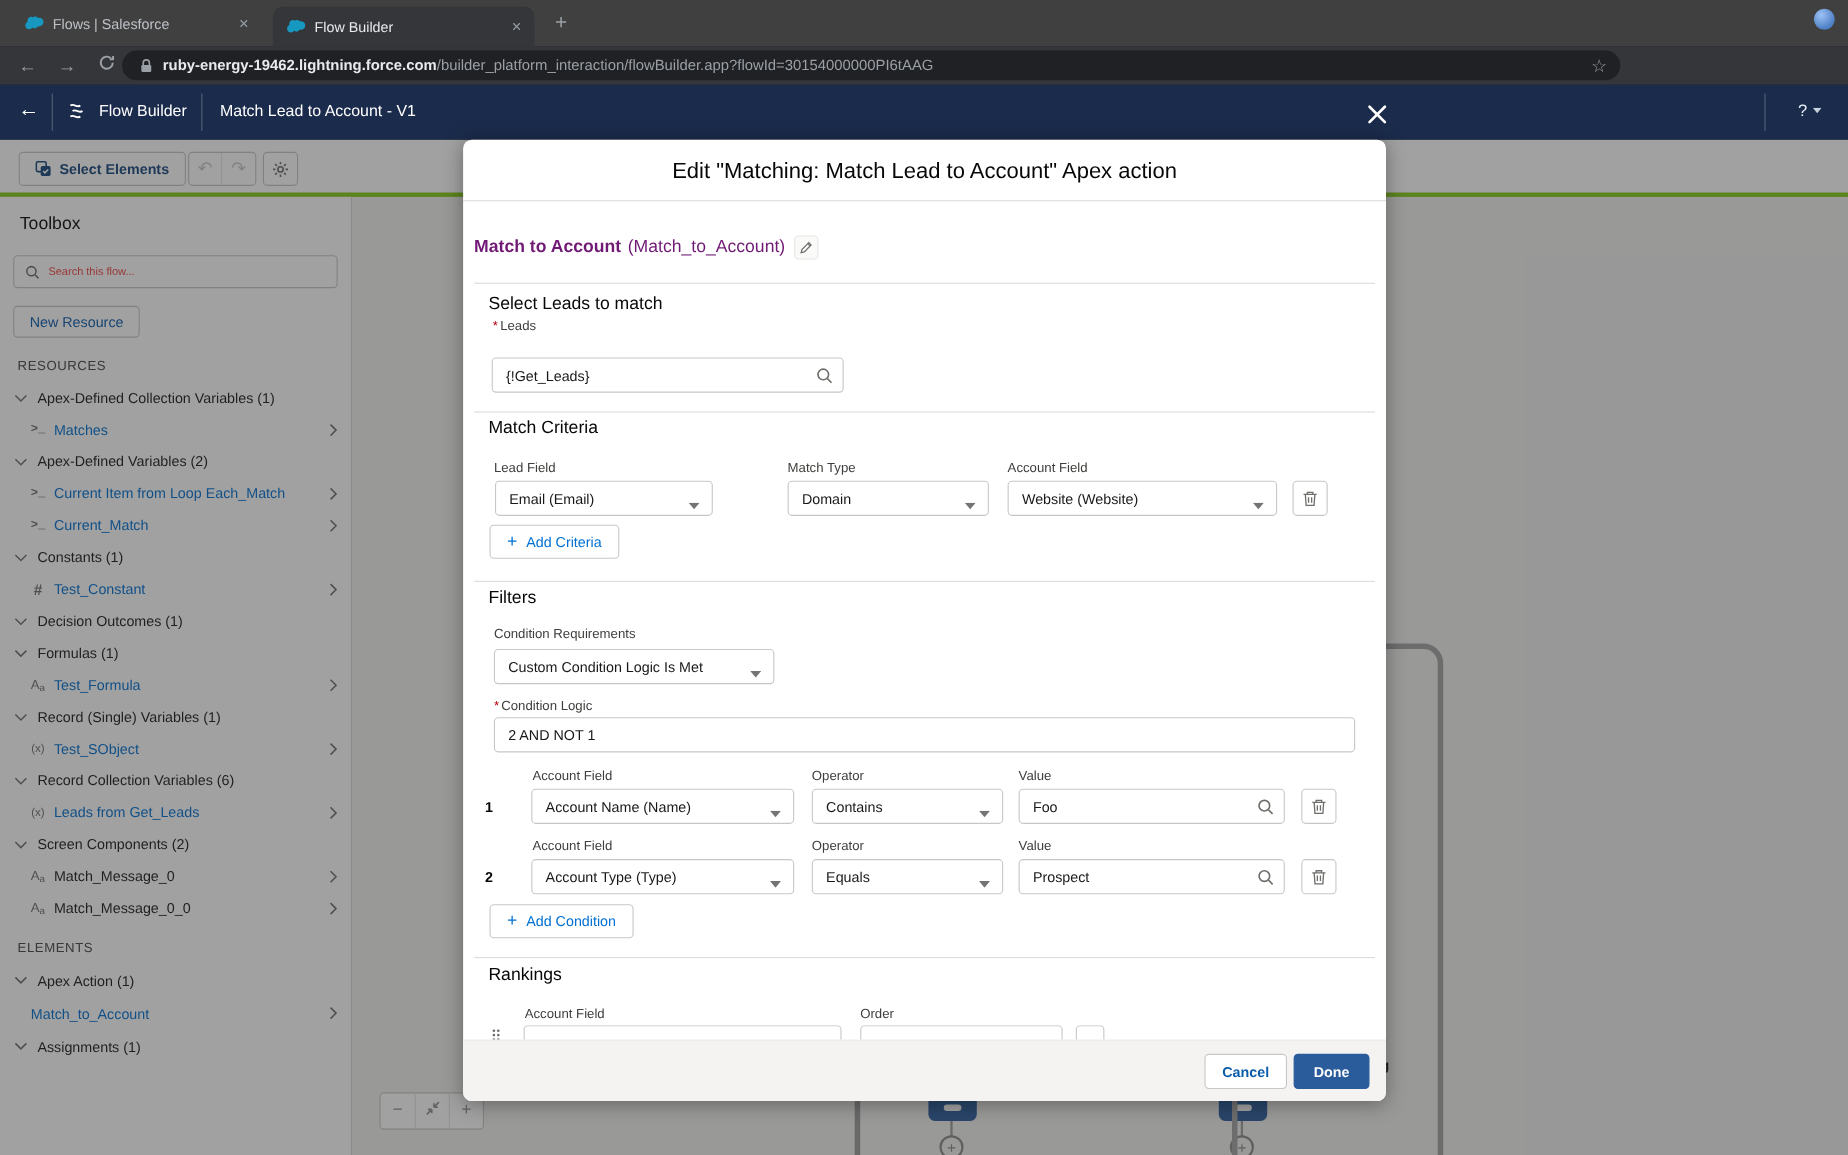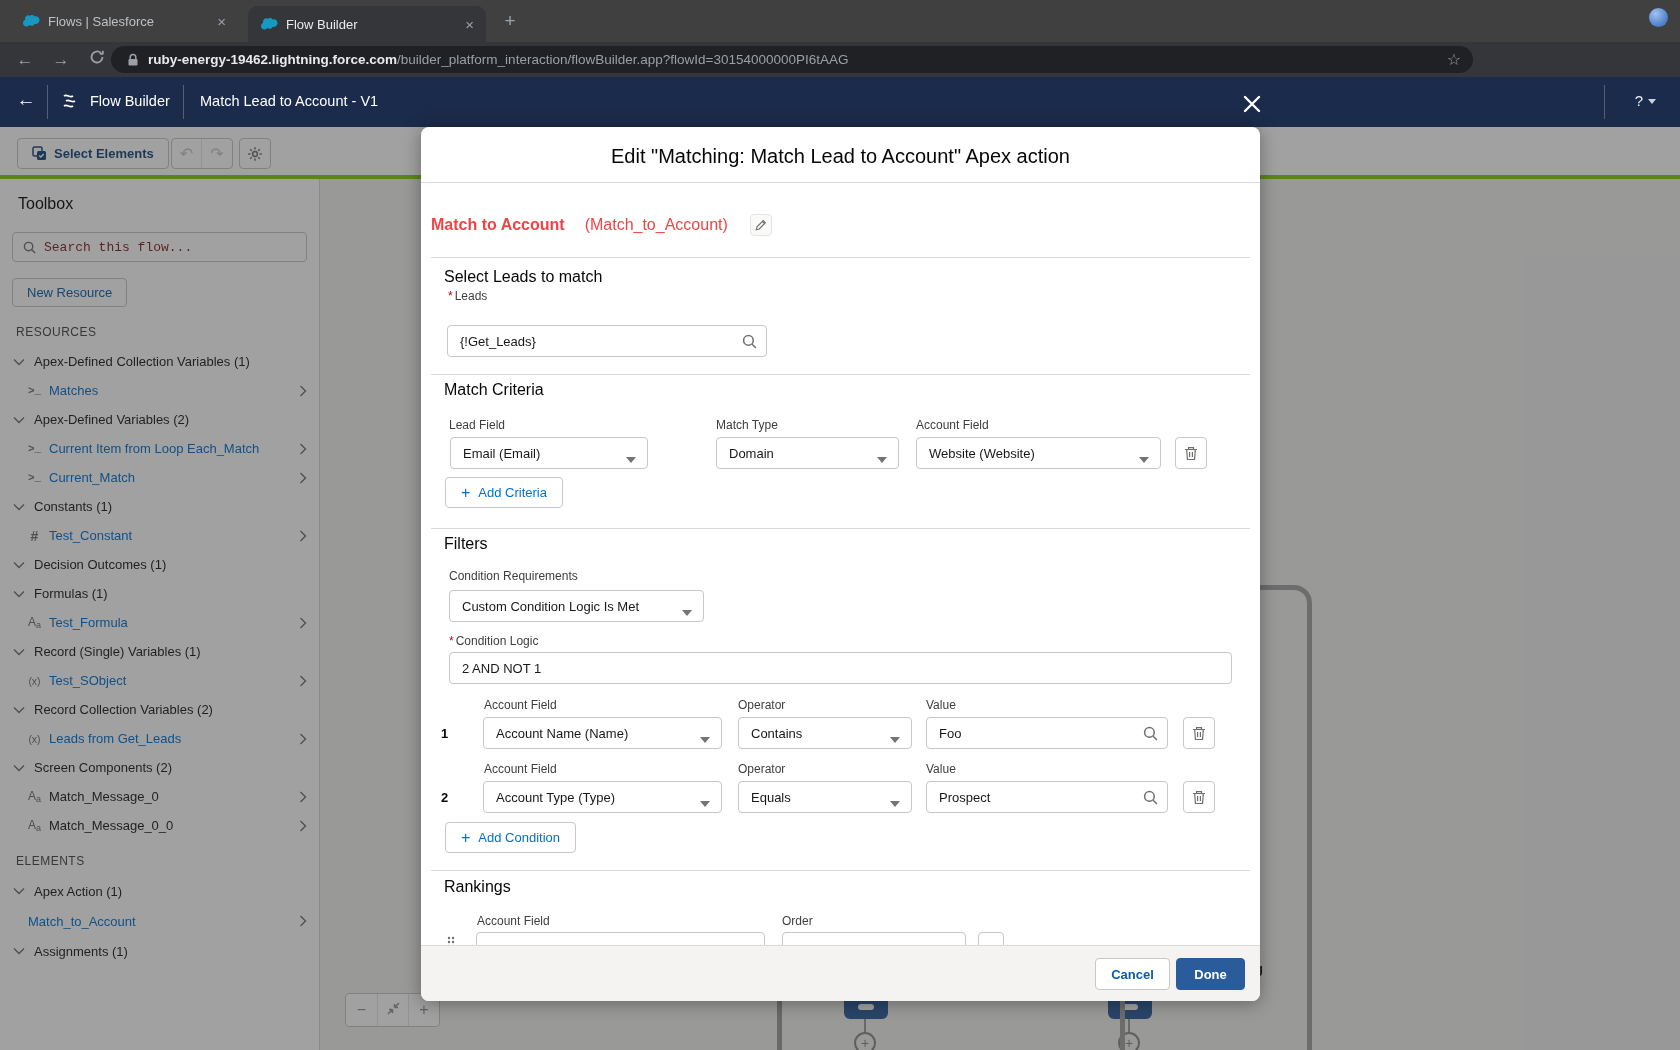--- a/index.html
+++ b/index.html
@@ -57,21 +57,21 @@
   .tb-right{position:absolute;right:8px;top:11px;display:flex;align-items:center;gap:3px;}
   .ago{font-size:13px;color:#3e3e3c;margin-right:9px;}
   .btn.disabled{background:#e2e0df;color:#a3a0a0;border-color:#d4d2d0;}
 
   
   .leftpanel{position:absolute;left:0;top:179px;width:320px;height:871px;background:#fff;border-right:1px solid #d8d6d4;z-index:1;overflow:hidden;}
   .tb-title{padding:16px 0 0 18px;font-size:16px;color:#080707;height:37px;}
   .tb-tabs{height:44px;border-bottom:1px solid #dddbda;position:relative;}
   .tab-manager{position:absolute;left:12px;bottom:0;padding:0 4px 10px 0;font-size:13px;font-weight:bold;color:#080707;border-bottom:3px solid #0070d2;}
   .tb-search{margin:16px 12px 0 12px;height:30px;border:1px solid #c9c7c5;border-radius:4px;display:flex;align-items:center;padding:0 10px;gap:8px;background:#fff;}
-  .tb-search .ph{color:#7f1d1d;font-size:13px;font-family:Liberation Mono, monospace;}
+  .tb-search .ph{color:#ef4444;font-size:10px;}
   .newres{margin:16px 0 0 12px;height:29px;}
   .sec-label{margin:18px 0 8px 16px;font-size:12px;color:#444;letter-spacing:.5px;}
   .sec-label.elements{margin-top:14px;}
   .row{display:flex;align-items:center;height:29px;padding:0 12px 0 13px;font-size:13px;color:#181818;}
   .row.item{padding-left:25px;}
   .row .ticon{width:19px;margin-right:5px;color:#706e6b;font-size:12px;flex:0 0 auto;text-align:center;}
   .row .ticon.mono{font-family:"Liberation Mono",monospace;font-weight:bold;font-size:11px;}
   .row .ticon .sub{font-size:9px;vertical-align:-2px;}
   .row .ticon.small{font-size:10.5px;}
   .row .gchev{margin-right:9px;display:flex;}
@@ -94,21 +94,21 @@
   .big-outline{position:absolute;left:1120px;top:585px;width:192px;height:540px;border:5px solid #a3a3a3;border-radius:18px;z-index:2;}
   .frag-g{position:absolute;left:1255px;top:961px;font-size:13px;font-weight:bold;color:#181818;z-index:2;}
 
   
   .backdrop{position:absolute;left:0;top:127px;width:1680px;height:923px;background:rgba(40,40,40,.44);z-index:50;}
   .modal-x{position:absolute;left:1240px;top:92px;width:24px;height:24px;z-index:101;display:flex;align-items:center;justify-content:center;}
   .modal{position:absolute;left:421px;top:127px;width:839px;height:874px;background:#fff;border-radius:8px;z-index:100;
     box-shadow:0 2px 18px rgba(0,0,0,.35);}
   .m-title{position:absolute;left:0;top:0;width:100%;height:56px;border-bottom:1px solid #dddbda;
     text-align:center;font-size:20px;color:#080707;line-height:58px;}
-  .m-name{position:absolute;left:10px;top:87px;display:flex;align-items:center;gap:20px;font-size:16px;color:#ef4444;}
+  .m-name{position:absolute;left:10px;top:87px;display:flex;align-items:center;gap:6px;font-size:16px;color:#701a75;}
   .m-name .bold{font-weight:bold;}
   .pencil-btn{width:22px;height:22px;border:1px solid #e5e5e4;background:#fafaf9;border-radius:4px;display:flex;align-items:center;justify-content:center;margin-left:2px;}
   .mhr{position:absolute;left:10px;right:10px;height:0;border-top:1px solid #dddbda;}
   .m-h2{position:absolute;font-size:16px;color:#080707;}
   .m-label{position:absolute;font-size:12px;color:#3e3e3c;}
   .req{color:#ba0517;margin-right:2px;}
   .dd,.lookup,.tinput{position:absolute;height:32px;border:1px solid #c9c7c5;border-radius:4px;background:#fff;
     font-size:13px;color:#181818;display:flex;align-items:center;padding:0 30px 0 12px;}
   .dd .caret{position:absolute;right:11px;top:13px;}
   .lookup .mag{position:absolute;right:9px;top:8px;}
@@ -336,21 +336,21 @@
               <path d="M1.5 1l5 5-5 5"></path>
             </svg>
           </span>
         </div>
         <div class="row group">
           <span class="gchev">
             <svg width="12" height="8" viewBox="0 0 12 8" fill="none" stroke="#706e6b" stroke-width="1.4">
               <path d="M1 1.5l5 5 5-5"></path>
             </svg>
           </span>
-          <span class="lbl">Record Collection Variables (2)</span>
+          <span class="lbl">Record Collection Variables (6)</span>
         </div>
         <div class="row item">
           <span class="ticon small">(x)</span>
           <span class="lbl link">Leads from Get_Leads</span>
           <span class="chev-r">
             <svg width="8" height="12" viewBox="0 0 8 12" fill="none" stroke="#706e6b" stroke-width="1.4">
               <path d="M1.5 1l5 5-5 5"></path>
             </svg>
           </span>
         </div>

